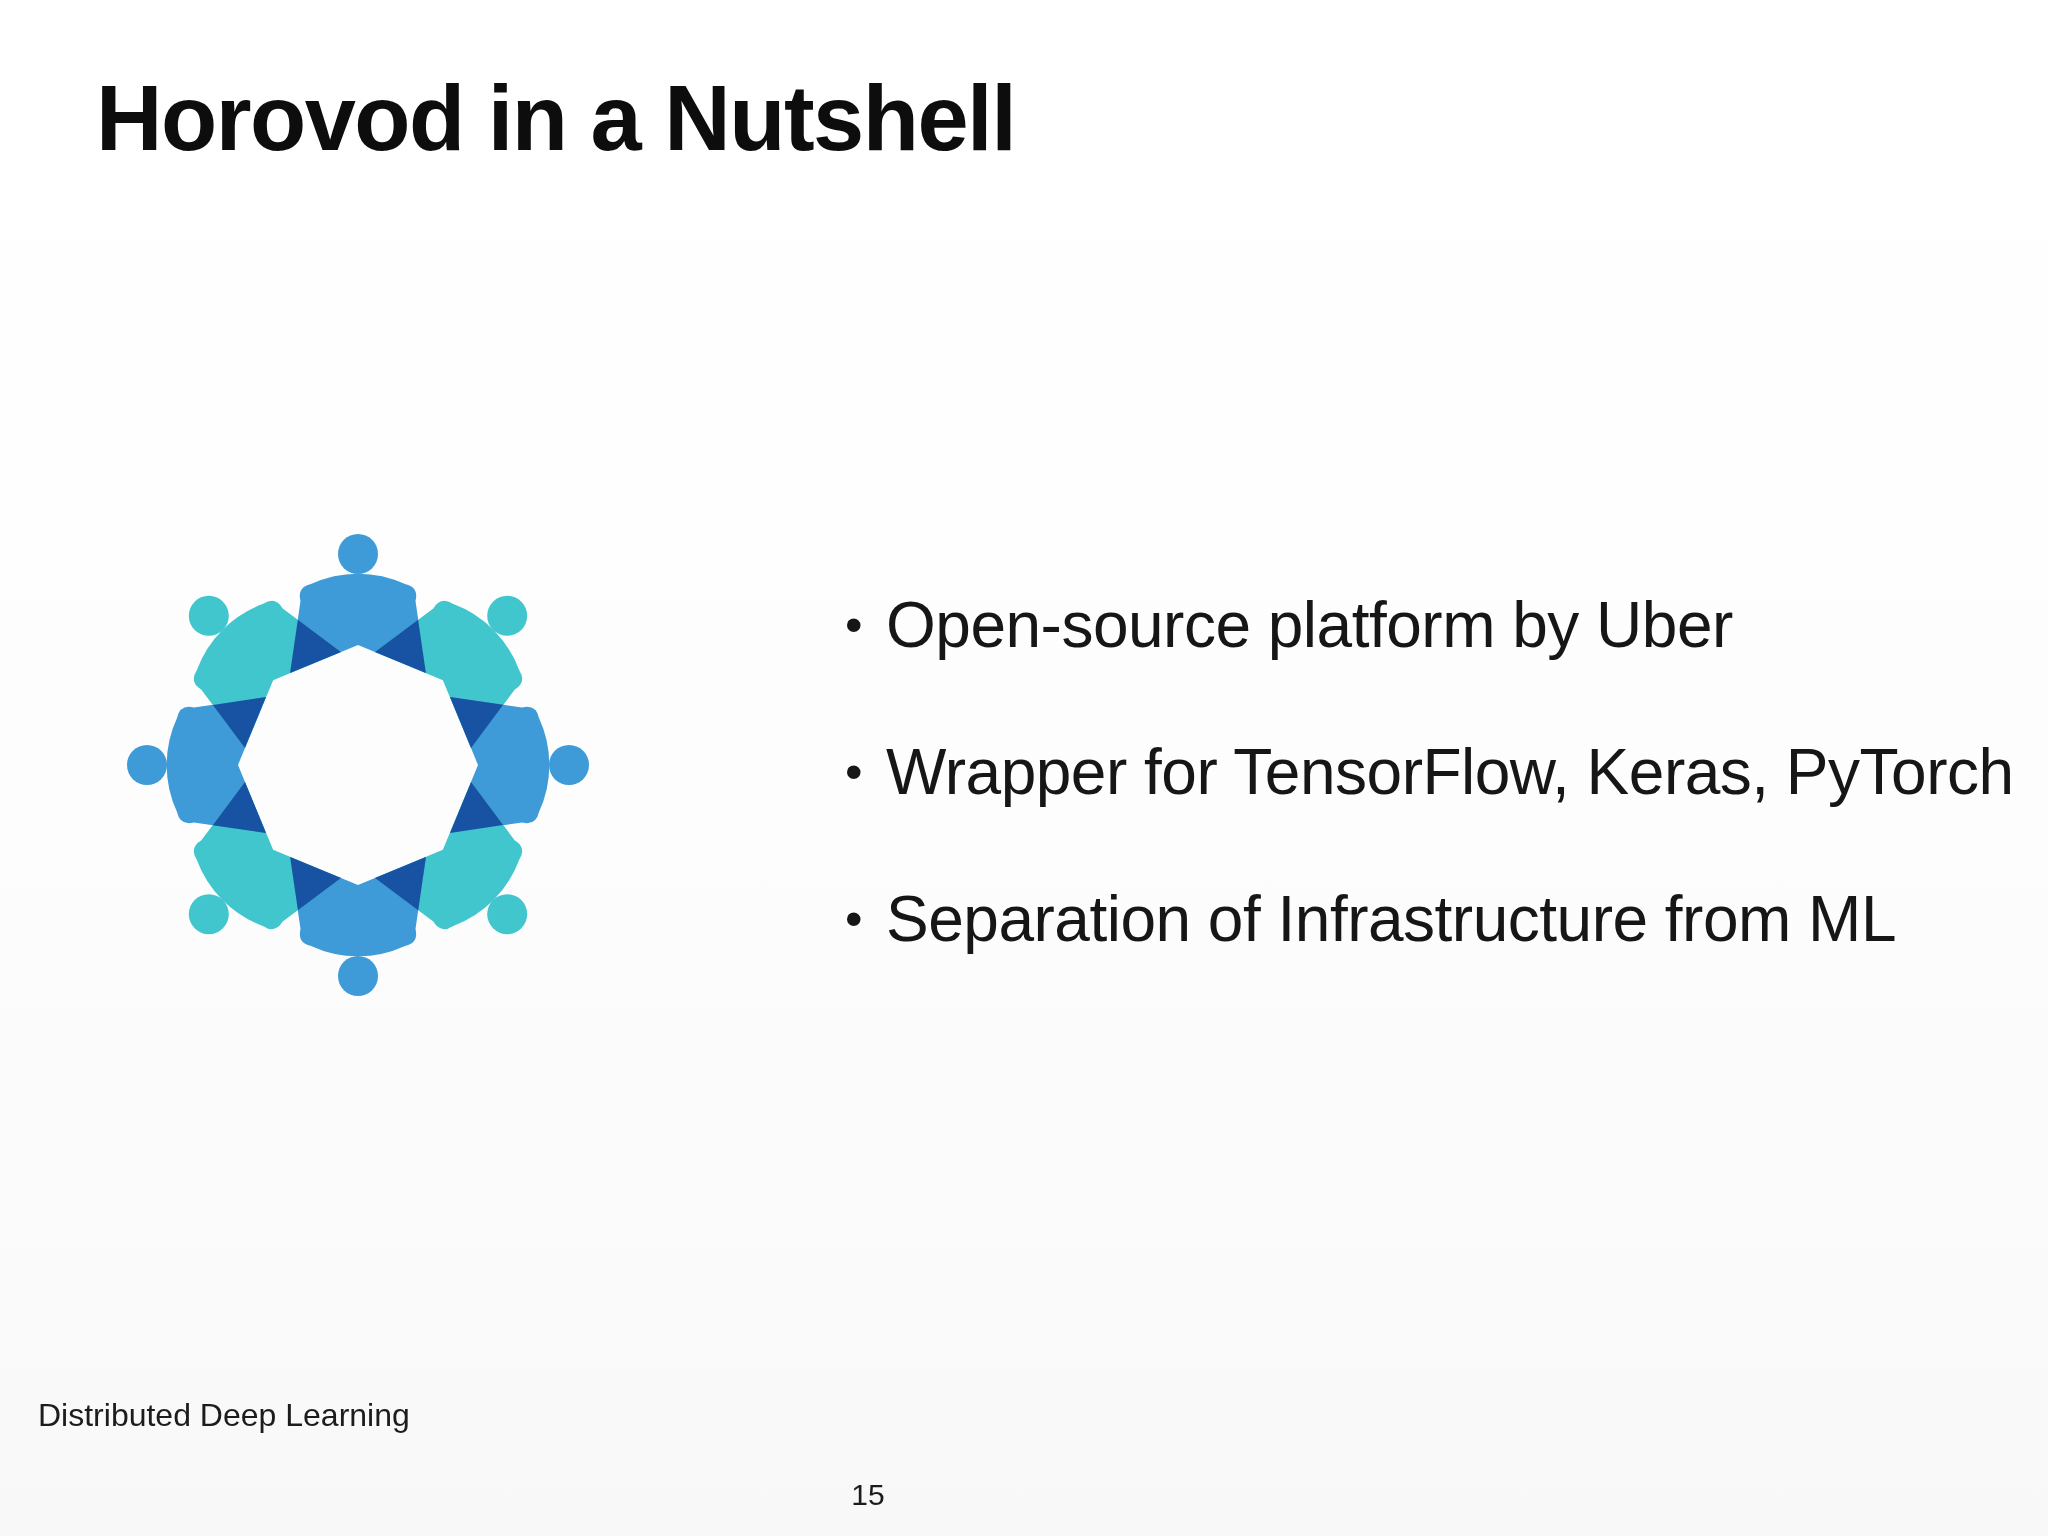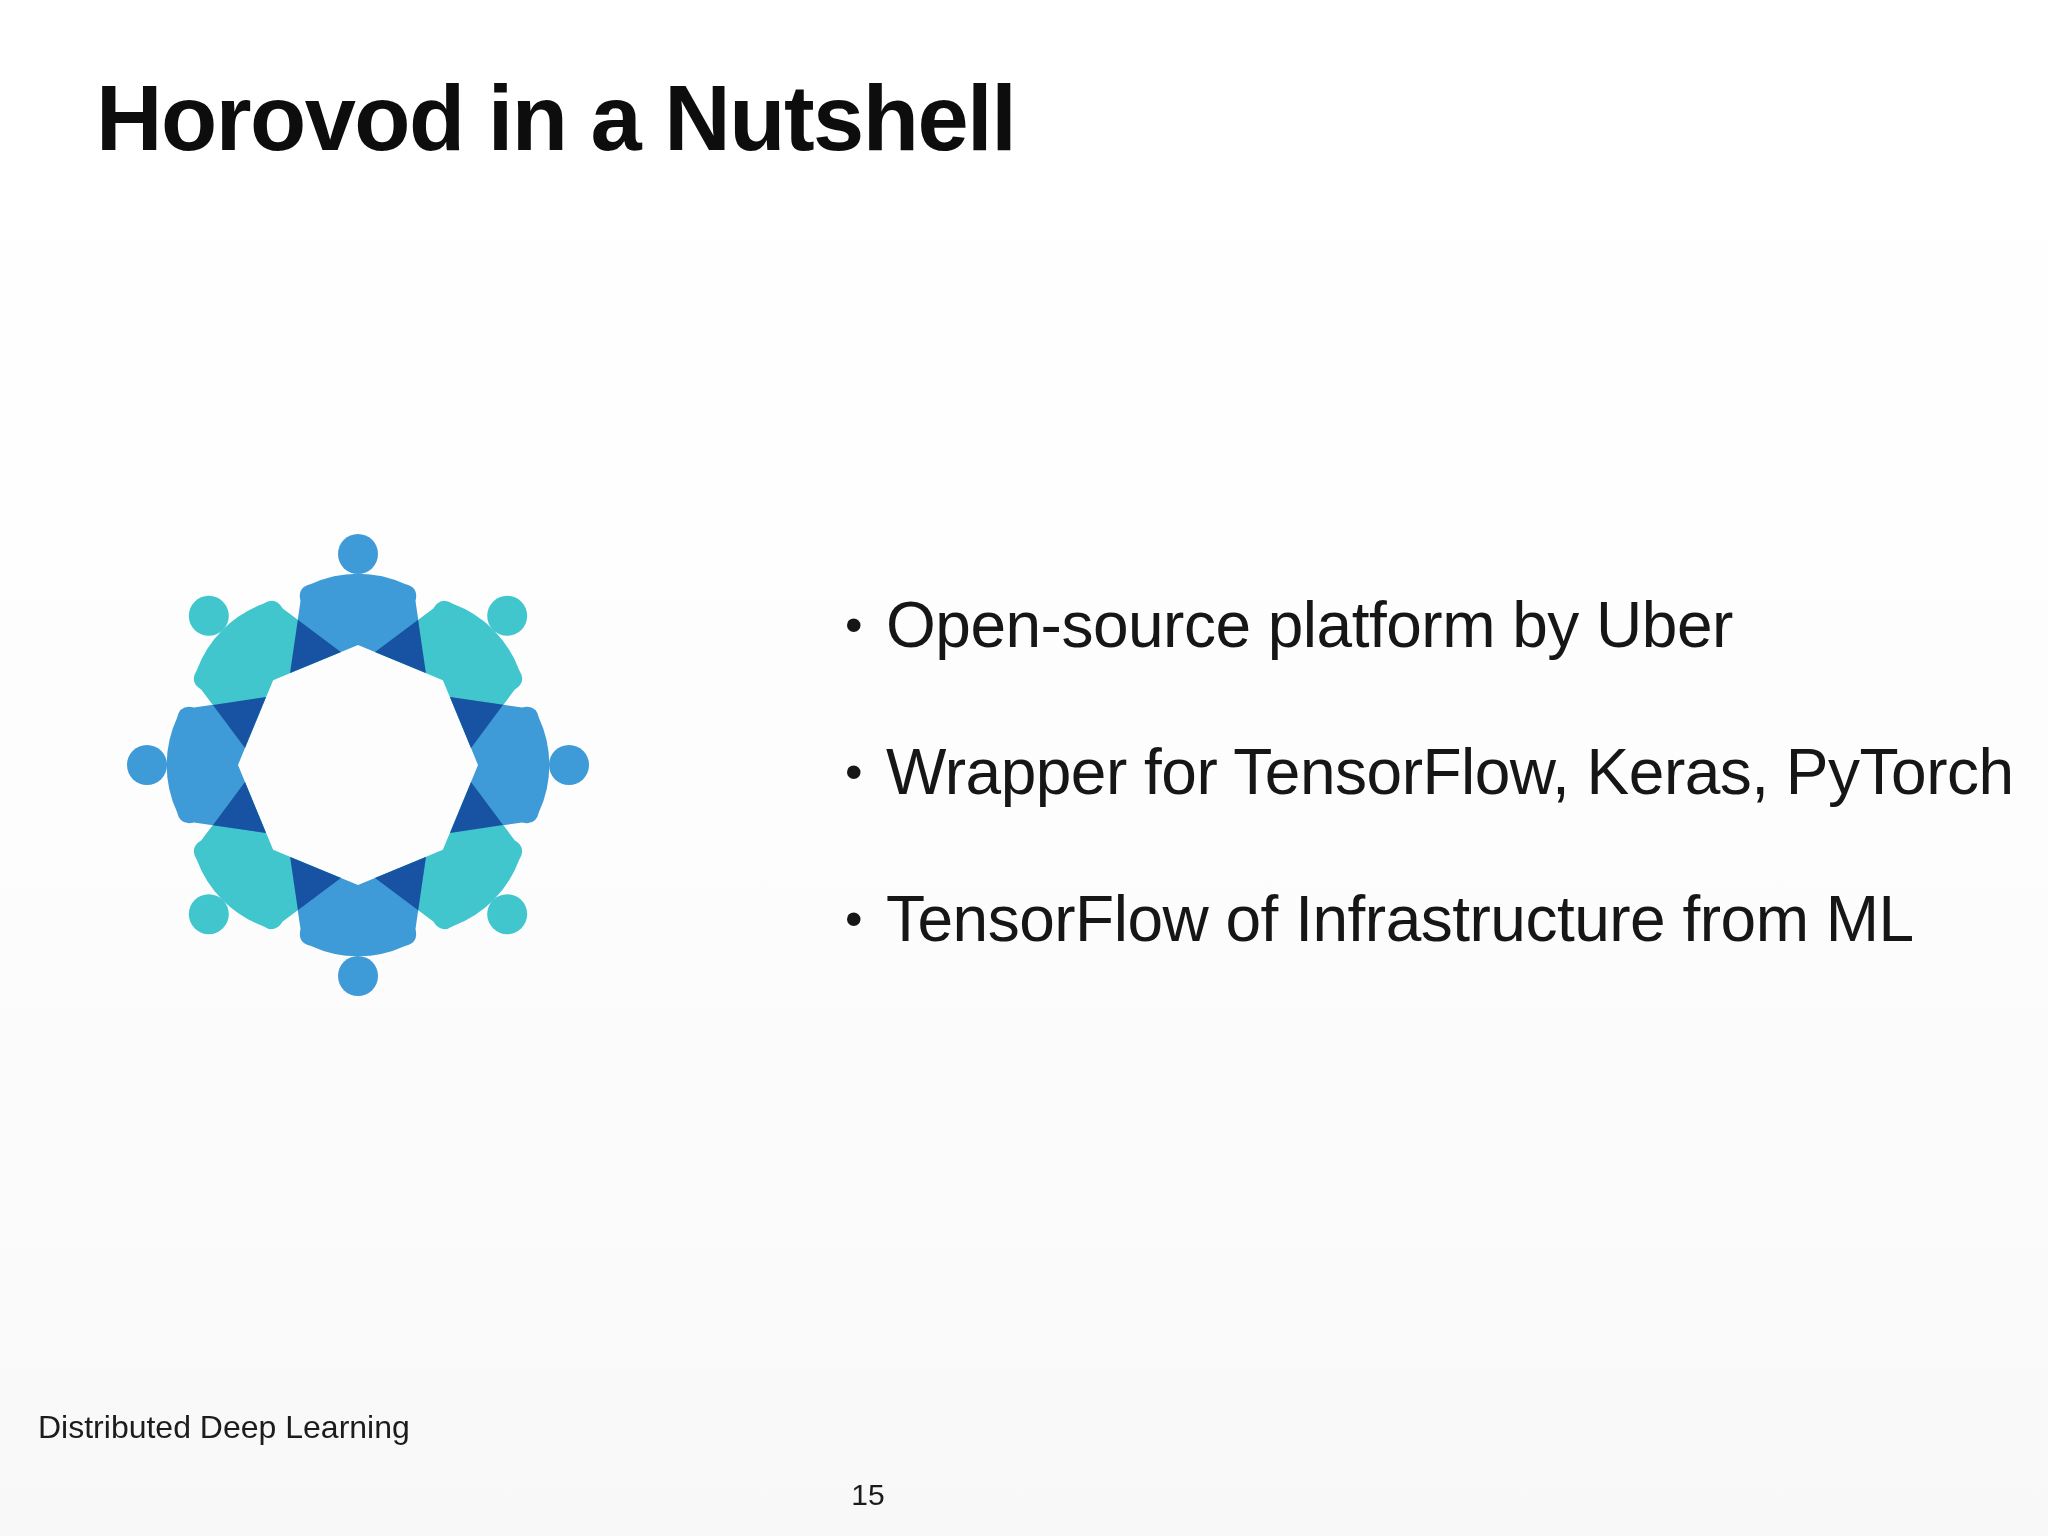--- a/index.html
+++ b/index.html
@@ -67,21 +67,20 @@
   }
 
   .footer-left {
     position: absolute;
     left: 38px;
     top: 1399px;
     font-size: 32px;
     line-height: 1;
     color: #1c1c1c;
     white-space: nowrap;
-    margin-top: 12px;
   }
   .footer-page {
     position: absolute;
     left: 0;
     top: 1480px;
     width: 1736px;
     text-align: center;
     font-size: 30px;
     line-height: 1;
     color: #1c1c1c;
@@ -138,20 +137,20 @@
     <li>
       <span class="bullet-dot">•</span>
       <span class="bullet-text">Open-source platform by Uber</span>
     </li>
     <li>
       <span class="bullet-dot">•</span>
       <span class="bullet-text">Wrapper for TensorFlow, Keras, PyTorch</span>
     </li>
     <li>
       <span class="bullet-dot">•</span>
-      <span class="bullet-text">TensorFlow of Infrastructure from ML</span>
+      <span class="bullet-text">Separation of Infrastructure from ML</span>
     </li>
   </ul>
 
   <div class="footer-left">Distributed Deep Learning</div>
   <div class="footer-page">15</div>
 
 </div>
 
 </body></html>

